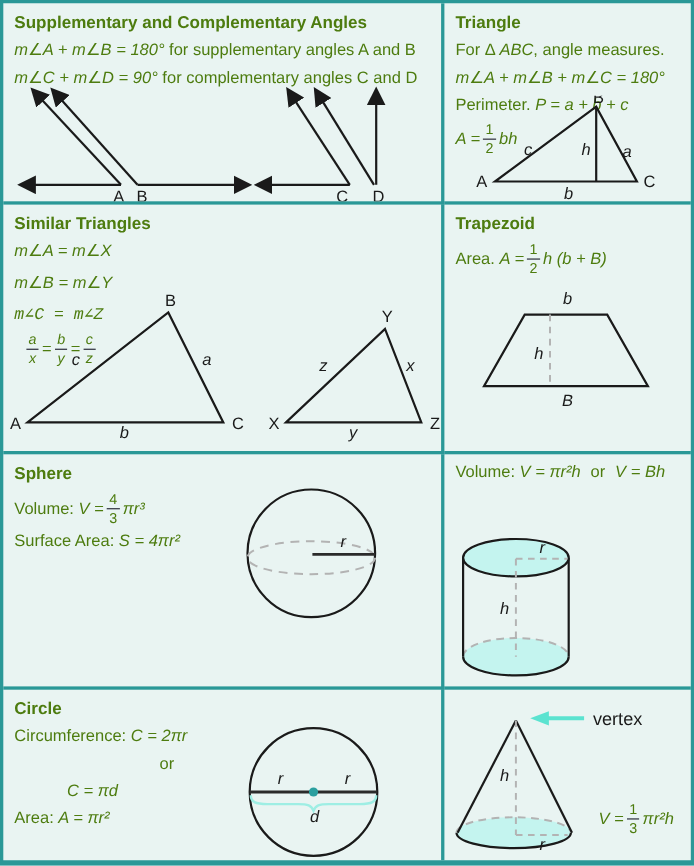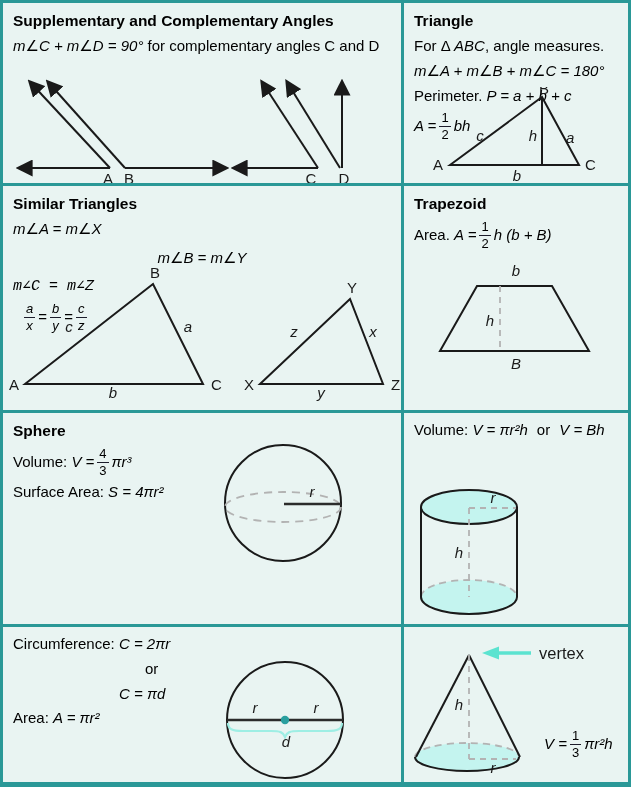--- a/index.html
+++ b/index.html
@@ -7,21 +7,21 @@
     position:relative;
     width:631px;height:787px;
     box-sizing:border-box;
     background:#e9f4f2;
     border:3px solid #2a9897;
     border-bottom-width:5px;
     display:grid;
     grid-template-columns:401px 1fr;
     grid-template-rows:183px 227px 214px 1fr;
     font-family:"Liberation Sans","DejaVu Sans",sans-serif;
-    color:#000000;
+    color:#4d7c0f;
   }
   .cell{
     position:relative;
     box-sizing:border-box;
     border-right:3px solid #2a9897;
     border-bottom:3px solid #2a9897;
     padding:8px 10px 0 10px;
     overflow:hidden;
   }
   .cell.lastcol{border-right:none;}
@@ -30,38 +30,39 @@
   .line{font-size:15px;margin:0 0 6px 0;line-height:1.25;}
   .mi{font-style:italic;}
   .frac{display:inline-block;text-align:center;vertical-align:-0.62em;line-height:1;font-size:13px;margin:0 3px;}
   .frac .fnum{display:block;padding:0 2px 1.5px 2px;border-bottom:1.4px solid #1c1c2b;}
   .frac .fden{display:block;padding-top:1.5px;}
   svg{position:absolute;}
   svg text{font-family:"Liberation Sans","DejaVu Sans",sans-serif;font-size:15px;fill:#1a1a1a;}
   svg text.sl{font-style:italic;}
   .orgap{margin:0 9px;}
   .circ-or{margin-left:132px;}
-  .circ-pid{margin-left:106px;}
+  .circ-pid{margin-left:48px;}
   .cone-formula{position:absolute;left:140px;top:102px;font-size:15px;z-index:2;}
 </style>
 </head>
 <body>
 
 <div class="sheet">
 
   <svg width="0" height="0" style="position:absolute">
     <defs>
       <marker id="arw" viewBox="0 0 10 10" refX="8" refY="5" markerWidth="8.5" markerHeight="8.5" orient="auto-start-reverse">
         <path d="M0,0 L10,5 L0,10 z" fill="#1a1a1a"></path>
       </marker>
     </defs>
   </svg>
 
   <div class="cell">
     <div class="title">Supplementary and Complementary Angles</div>
+    <div class="line"><span class="mi">m∠A + m∠B = 180°</span><span> for supplementary angles A and B</span></div>
     <div class="line"><span class="mi">m∠C + m∠D = 90°</span><span> for complementary angles C and D</span></div>
     <svg style="left:4px;top:70px;" width="388" height="113" viewBox="0 0 388 113">
 
       <line x1="103" y1="95" x2="12" y2="95" stroke="#1a1a1a" stroke-width="2" marker-end="url(#arw)"></line>
       <line x1="118" y1="95" x2="219" y2="95" stroke="#1a1a1a" stroke-width="2" marker-end="url(#arw)"></line>
       <line x1="103" y1="95" x2="23" y2="9" stroke="#1a1a1a" stroke-width="2" marker-end="url(#arw)"></line>
       <line x1="118" y1="95" x2="41" y2="9" stroke="#1a1a1a" stroke-width="2" marker-end="url(#arw)"></line>
       <text x="101" y="111" text-anchor="middle">A</text>
       <text x="122" y="111" text-anchor="middle">B</text>
 
@@ -89,21 +90,21 @@
       <text class="sl" x="70" y="54" text-anchor="middle">c</text>
       <text class="sl" x="127" y="54" text-anchor="end">h</text>
       <text class="sl" x="156" y="56" text-anchor="start">a</text>
       <text class="sl" x="107" y="94" text-anchor="middle">b</text>
     </svg>
   </div>
 
   <div class="cell">
     <div class="title">Similar Triangles</div>
     <div class="line mi" style="margin-bottom:10px;">m∠A = m∠X</div>
-    <div class="line mi" style="margin-bottom:10px;text-align:center;">m∠B = m∠Y</div>
+    <div class="line mi" style="margin-bottom:10px;">m∠B = m∠Y</div>
     <div class="line mi" style="margin-bottom:6px;font-family:Liberation Mono, monospace;">m∠C = m∠Z</div>
     <div class="line" style="margin-left:8px;"><span class="frac mi"><span class="fnum">a</span><span class="fden">x</span></span><span>=</span><span class="frac mi"><span class="fnum">b</span><span class="fden">y</span></span><span>=</span><span class="frac mi"><span class="fnum">c</span><span class="fden">z</span></span></div>
     <svg style="left:0;top:0;" width="398" height="224" viewBox="0 0 398 224">
       <path d="M22,198 L150,98 L200,198 Z" fill="none" stroke="#1a1a1a" stroke-width="2"></path>
       <path d="M257,198 L347,113 L380,198 Z" fill="none" stroke="#1a1a1a" stroke-width="2"></path>
       <text x="16" y="204" text-anchor="end">A</text>
       <text x="152" y="92" text-anchor="middle">B</text>
       <text x="208" y="204" text-anchor="start">C</text>
       <text class="sl" x="66" y="146" text-anchor="middle">c</text>
       <text class="sl" x="185" y="146" text-anchor="middle">a</text>
@@ -151,20 +152,21 @@
       <line x1="113" y1="94" x2="113" y2="184" stroke="#1a1a1a" stroke-width="2"></line>
       <ellipse cx="65" cy="94" rx="48" ry="17" fill="#c4f4ef" stroke="#1a1a1a" stroke-width="2"></ellipse>
       <line x1="65" y1="95" x2="112" y2="95" stroke="#b3b3b3" stroke-width="1.8" stroke-dasharray="6,5"></line>
       <line x1="65" y1="95" x2="65" y2="184" stroke="#b3b3b3" stroke-width="1.8" stroke-dasharray="6,5"></line>
       <text class="sl" x="89" y="90" text-anchor="middle">r</text>
       <text class="sl" x="59" y="145" text-anchor="end">h</text>
     </svg>
   </div>
 
   <div class="cell lastrow">
+    <div class="title">Circle</div>
     <div class="line"><span>Circumference: </span><span class="mi">C = 2πr</span></div>
     <div class="line circ-or">or</div>
     <div class="line circ-pid mi">C = πd</div>
     <div class="line"><span>Area: </span><span class="mi">A = πr²</span></div>
     <svg style="left:0;top:0;" width="398" height="153" viewBox="0 0 398 153">
       <circle cx="282" cy="93" r="58" fill="none" stroke="#1a1a1a" stroke-width="2"></circle>
       <line x1="224" y1="93" x2="340" y2="93" stroke="#2b2b2b" stroke-width="2.6"></line>
       <circle cx="282" cy="93" r="4.2" fill="#2a9f9f"></circle>
       <path d="M225,96 C225,102 229,104 240,104 L268,104 C277,104 280,105 282,110 C284,105 287,104 296,104 L324,104 C335,104 339,102 339,96" fill="none" stroke="#9eeee4" stroke-width="2.2"></path>
       <text class="sl" x="252" y="86" text-anchor="middle">r</text>

